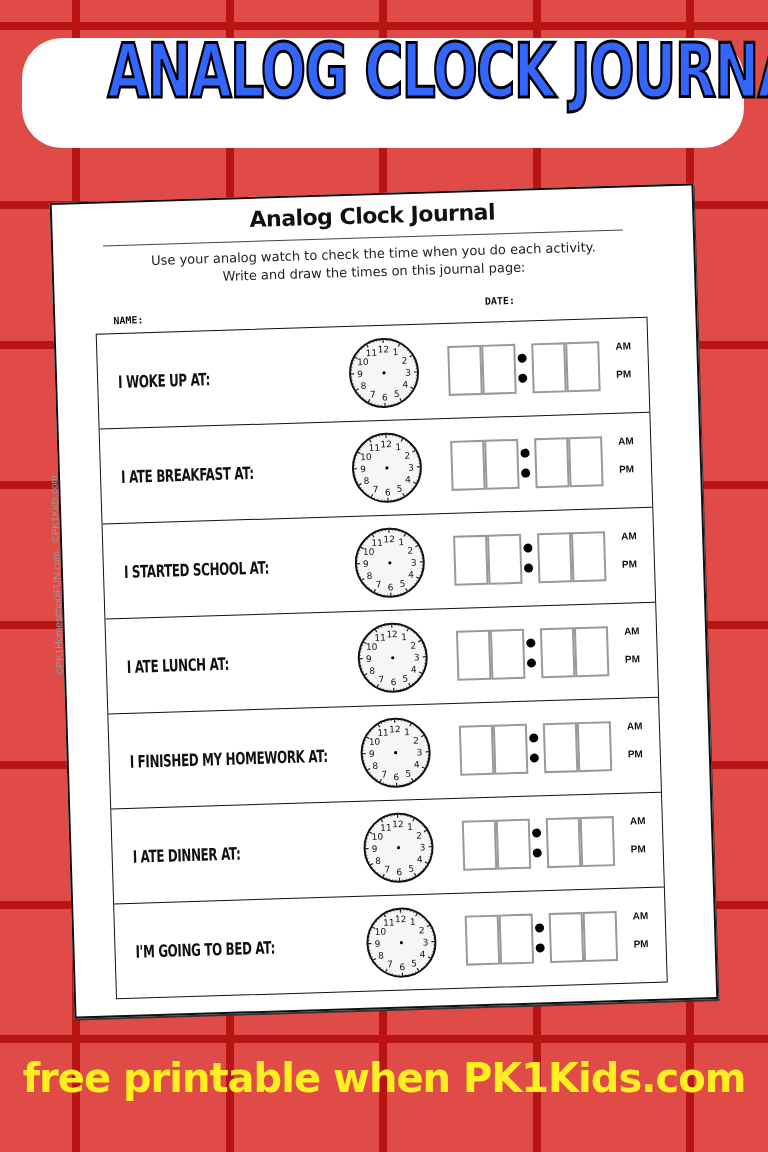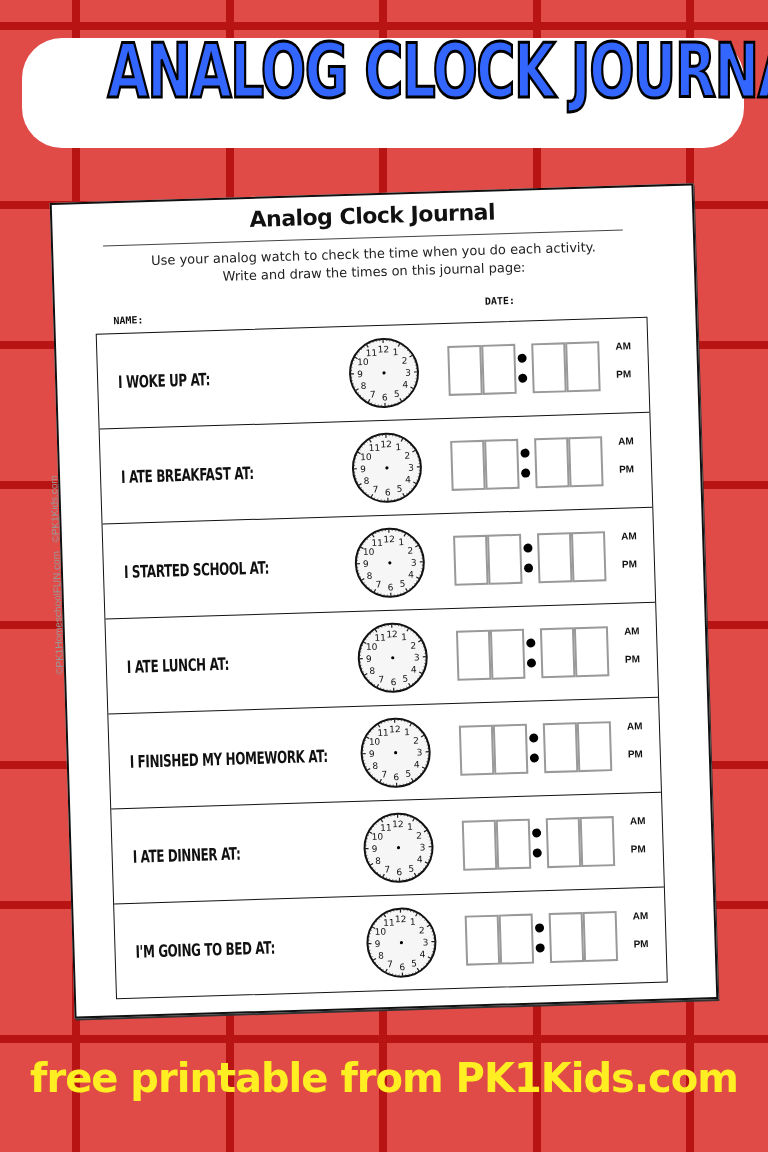--- a/index.html
+++ b/index.html
@@ -699,13 +699,13 @@
         <div class="dot" style="top:30px"></div>
         <div class="box" style="left:84px"></div>
         <div class="box" style="left:118px"></div>
       </div>
       <div class="ampm" style="top:22px">AM</div>
       <div class="ampm" style="top:50px">PM</div>
       </div>
     </div>
 </div>
 
-<div class="footer">free printable from PK1Kids.com</div>
+<div class="footer">free printable when PK1Kids.com</div>
 
 </body></html>

